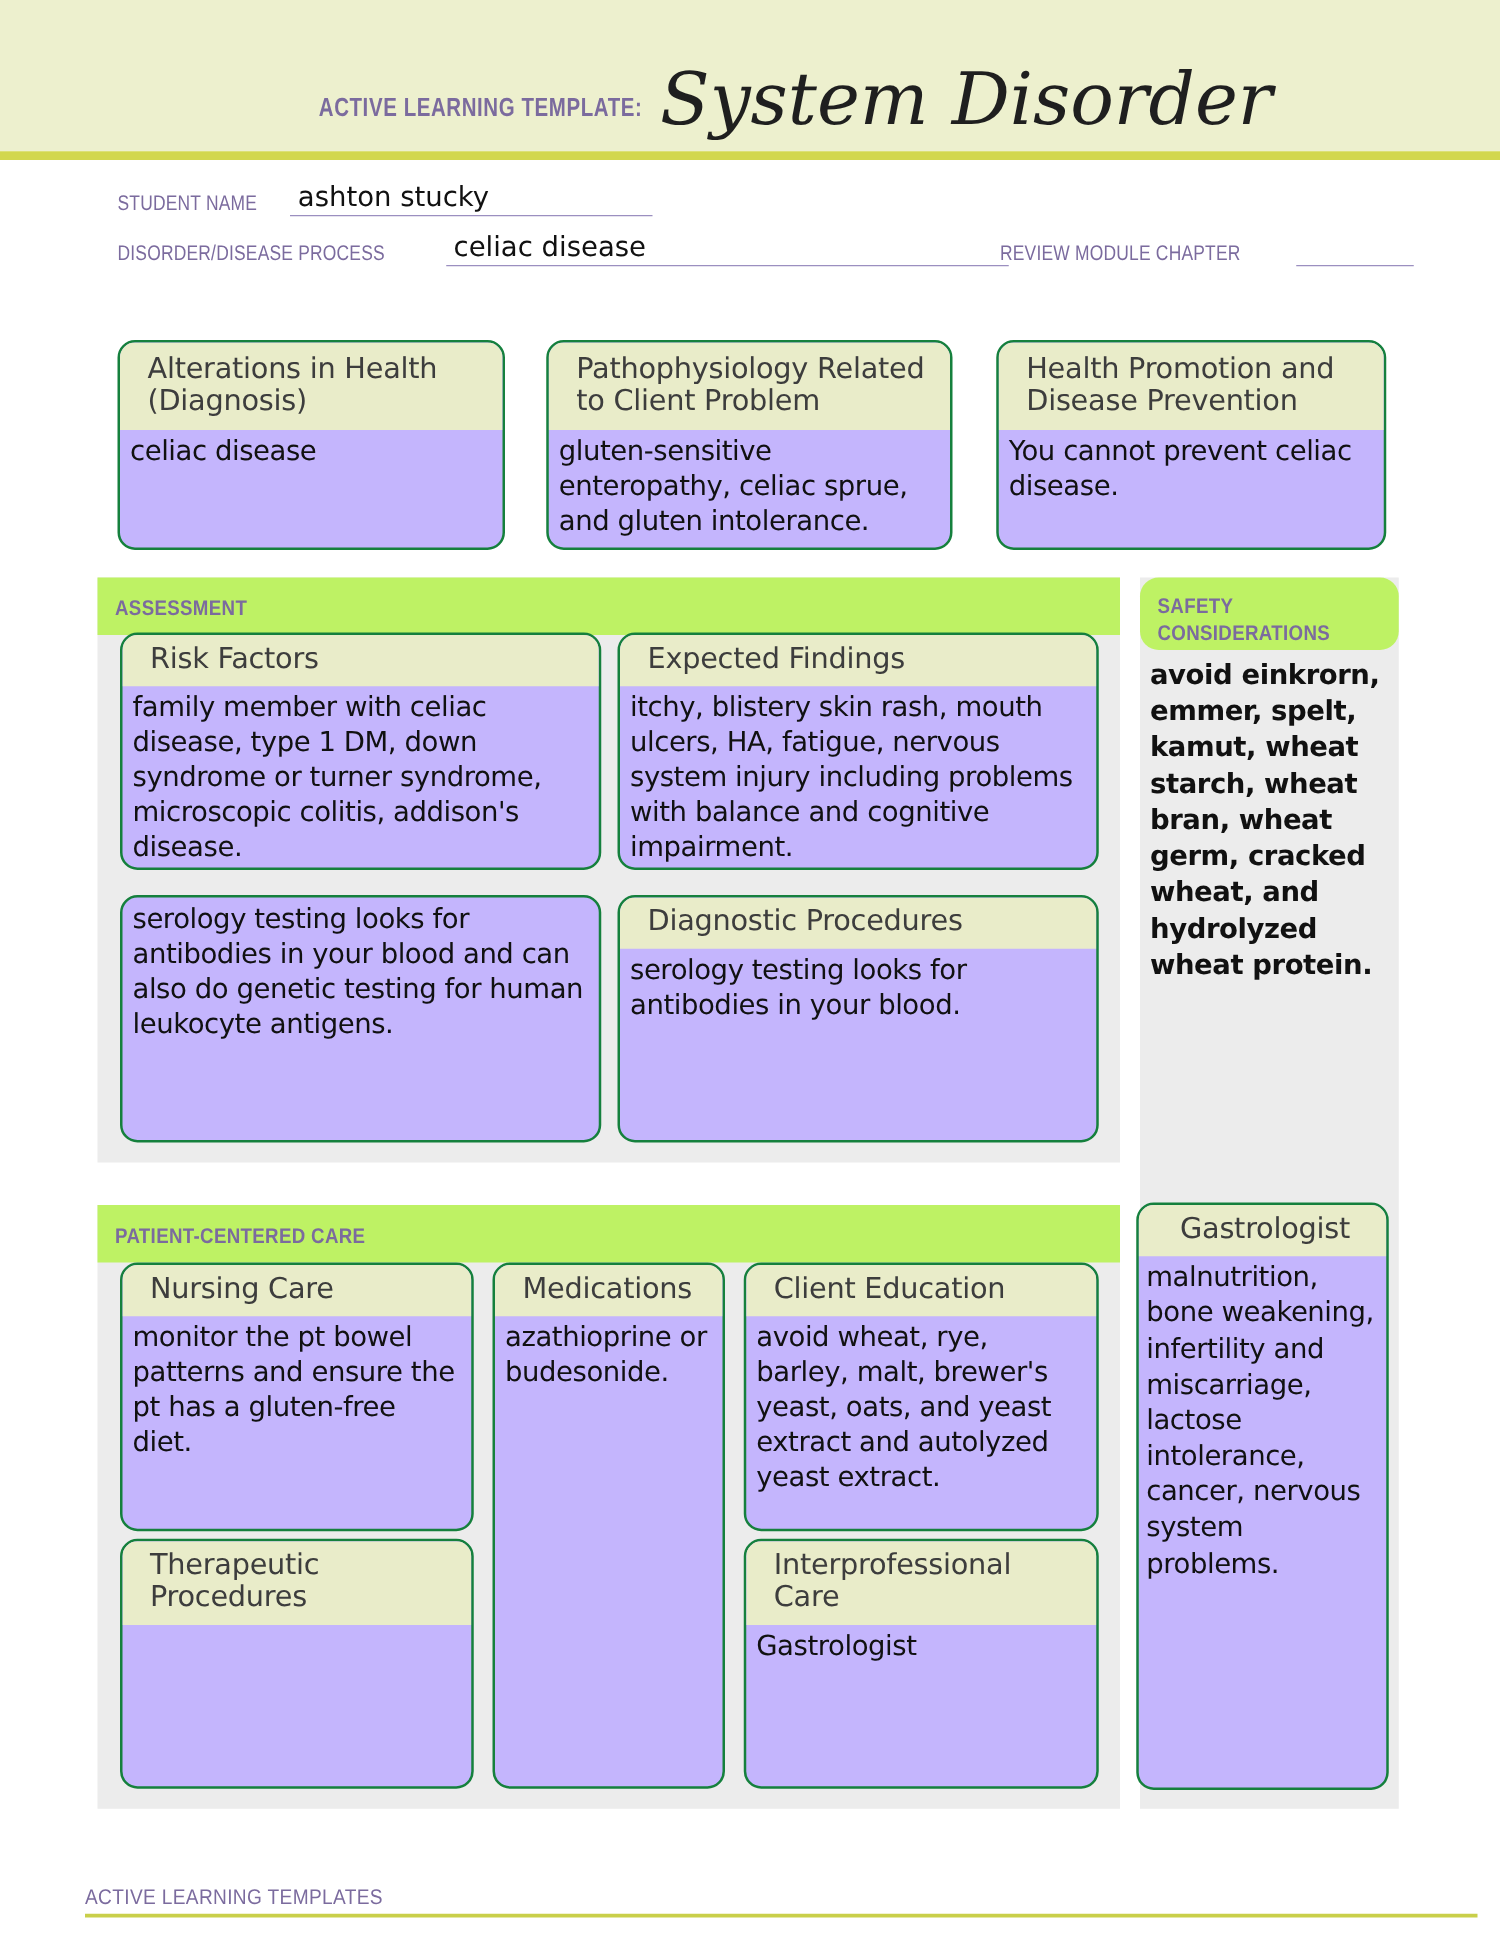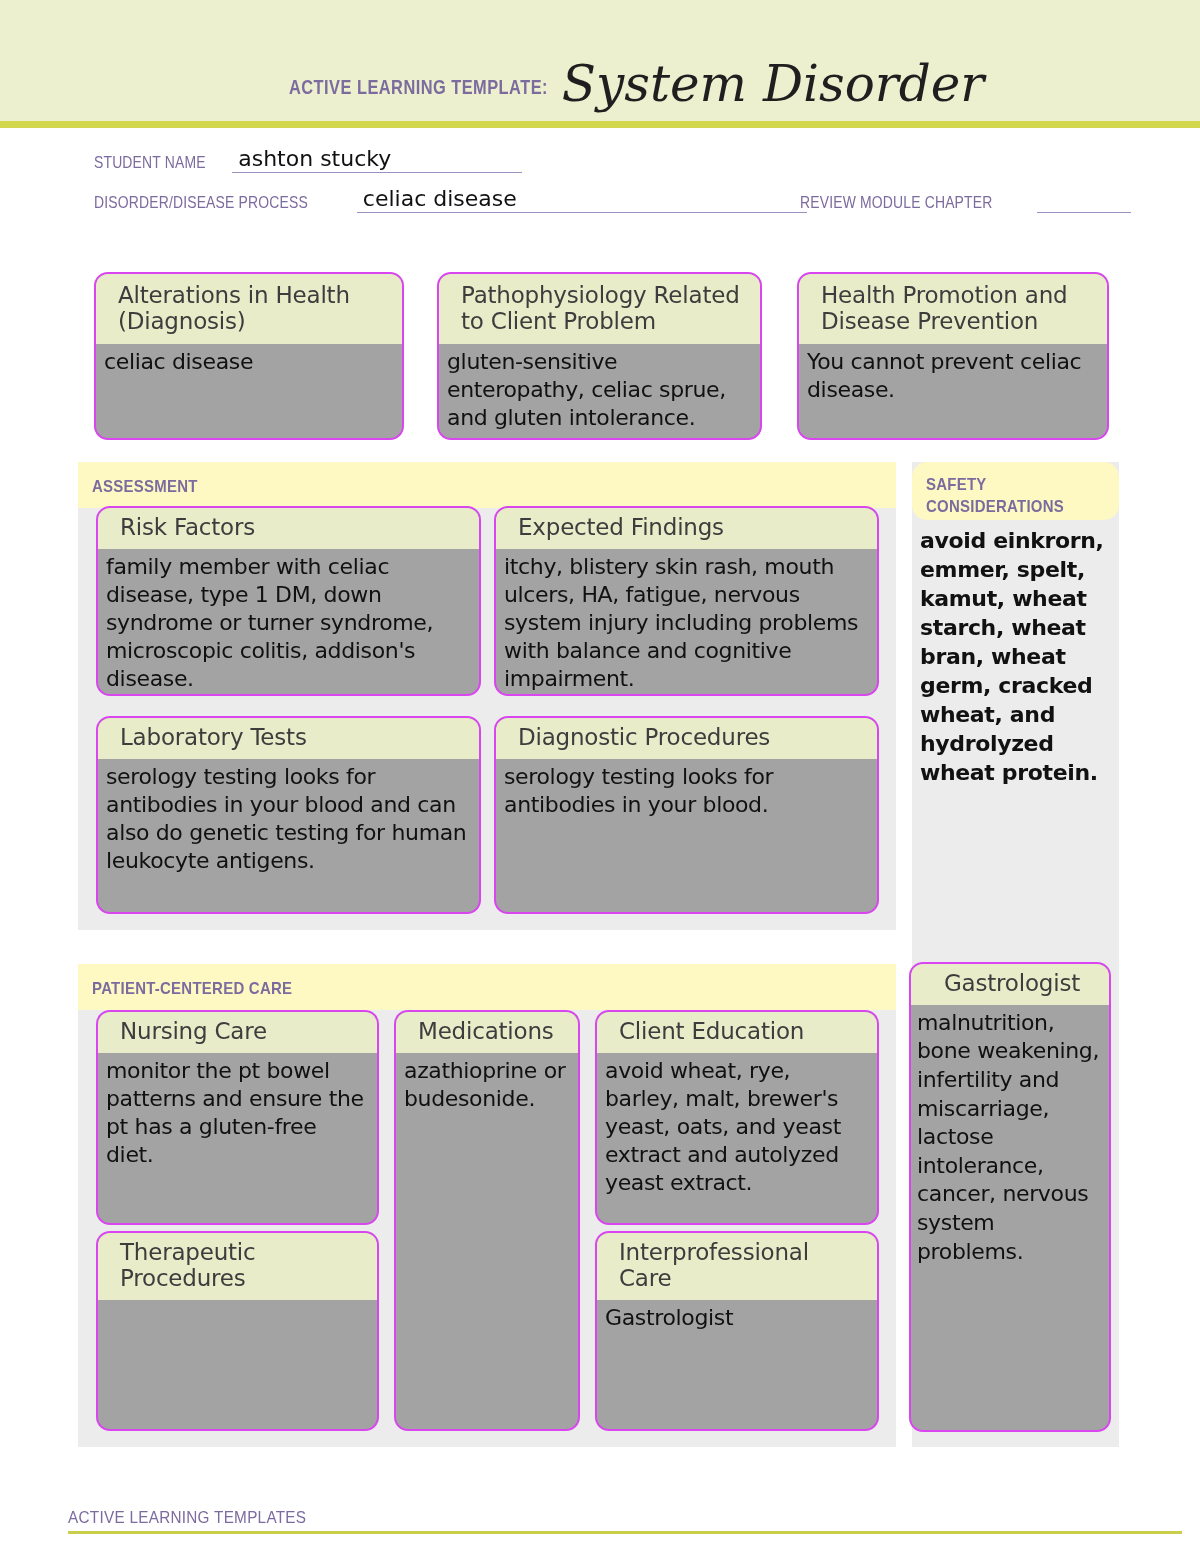--- a/index.html
+++ b/index.html
@@ -44,21 +44,21 @@
     font-weight: bold;
     letter-spacing: 0.6px;
     transform: scaleX(0.78);
     transform-origin: right bottom;
     white-space: nowrap;
     padding-bottom: 22px;
   }
   .doc-title {
     font-family: "DejaVu Serif", serif;
     font-style: italic;
-    font-size: 50px;
+    font-size: 58px;
     color: #1f1f1f;
     padding-bottom: 8px;
     padding-left: 14px;
     white-space: nowrap;
   }
 
   
   .field-row {
     position: absolute;
     display: flex;
@@ -87,23 +87,23 @@
     color: #111;
     white-space: nowrap;
     font-family: "DejaVu Sans", sans-serif;
     margin-top: 28px;
   }
 
   
   .card {
     position: absolute;
     box-sizing: border-box;
-    border: 2px solid #d946ef;
+    border: 2px solid #15803d;
     border-radius: 14px;
-    background: #a3a3a3;
+    background: #c4b5fd;
     overflow: hidden;
   }
   .card-head {
     background: #e9ecc9;
     color: #3d3d3d;
     font-size: 23px;
     padding: 7px 10px 8px 22px;
     line-height: 1.12;
     font-family: "DejaVu Sans", sans-serif;
     letter-spacing: -0.2px;
@@ -119,21 +119,21 @@
     white-space: pre-line;
   }
 
   
   .panel {
     position: absolute;
     background: #ececec;
     box-sizing: border-box;
   }
   .panel-head {
-    background: #fef9c3;
+    background: #bef264;
     color: #7b6b9e;
     font-size: 17px;
     font-weight: bold;
     letter-spacing: 0.3px;
     padding: 14px 0 12px 14px;
     box-sizing: border-box;
     transform-origin: left top;
   }
   .panel-head span {
     display: inline-block;
@@ -227,21 +227,20 @@
   <div class="card-head">Risk Factors</div>
   <div class="card-body">family member with celiac disease, type 1 DM, down syndrome or turner syndrome, microscopic colitis, addison's disease.</div>
 </div>
 
 <div class="card" style="left:494px; top:506px; width:385px; height:190px;">
   <div class="card-head">Expected Findings</div>
   <div class="card-body">itchy, blistery skin rash, mouth ulcers, HA, fatigue, nervous system injury including problems with balance and cognitive impairment.</div>
 </div>
 
 <div class="card" style="left:96px; top:716px; width:385px; height:198px;">
-  <div class="card-head">Laboratory Tests</div>
   <div class="card-body">serology testing looks for antibodies in your blood and can also do genetic testing for human leukocyte antigens.</div>
 </div>
 
 <div class="card" style="left:494px; top:716px; width:385px; height:198px;">
   <div class="card-head">Diagnostic Procedures</div>
   <div class="card-body">serology testing looks for antibodies in your blood.</div>
 </div>
 
 <div class="panel" style="left:78px; top:964px; width:818px; height:483px;">
   <div class="panel-head" style="height:46px;">

